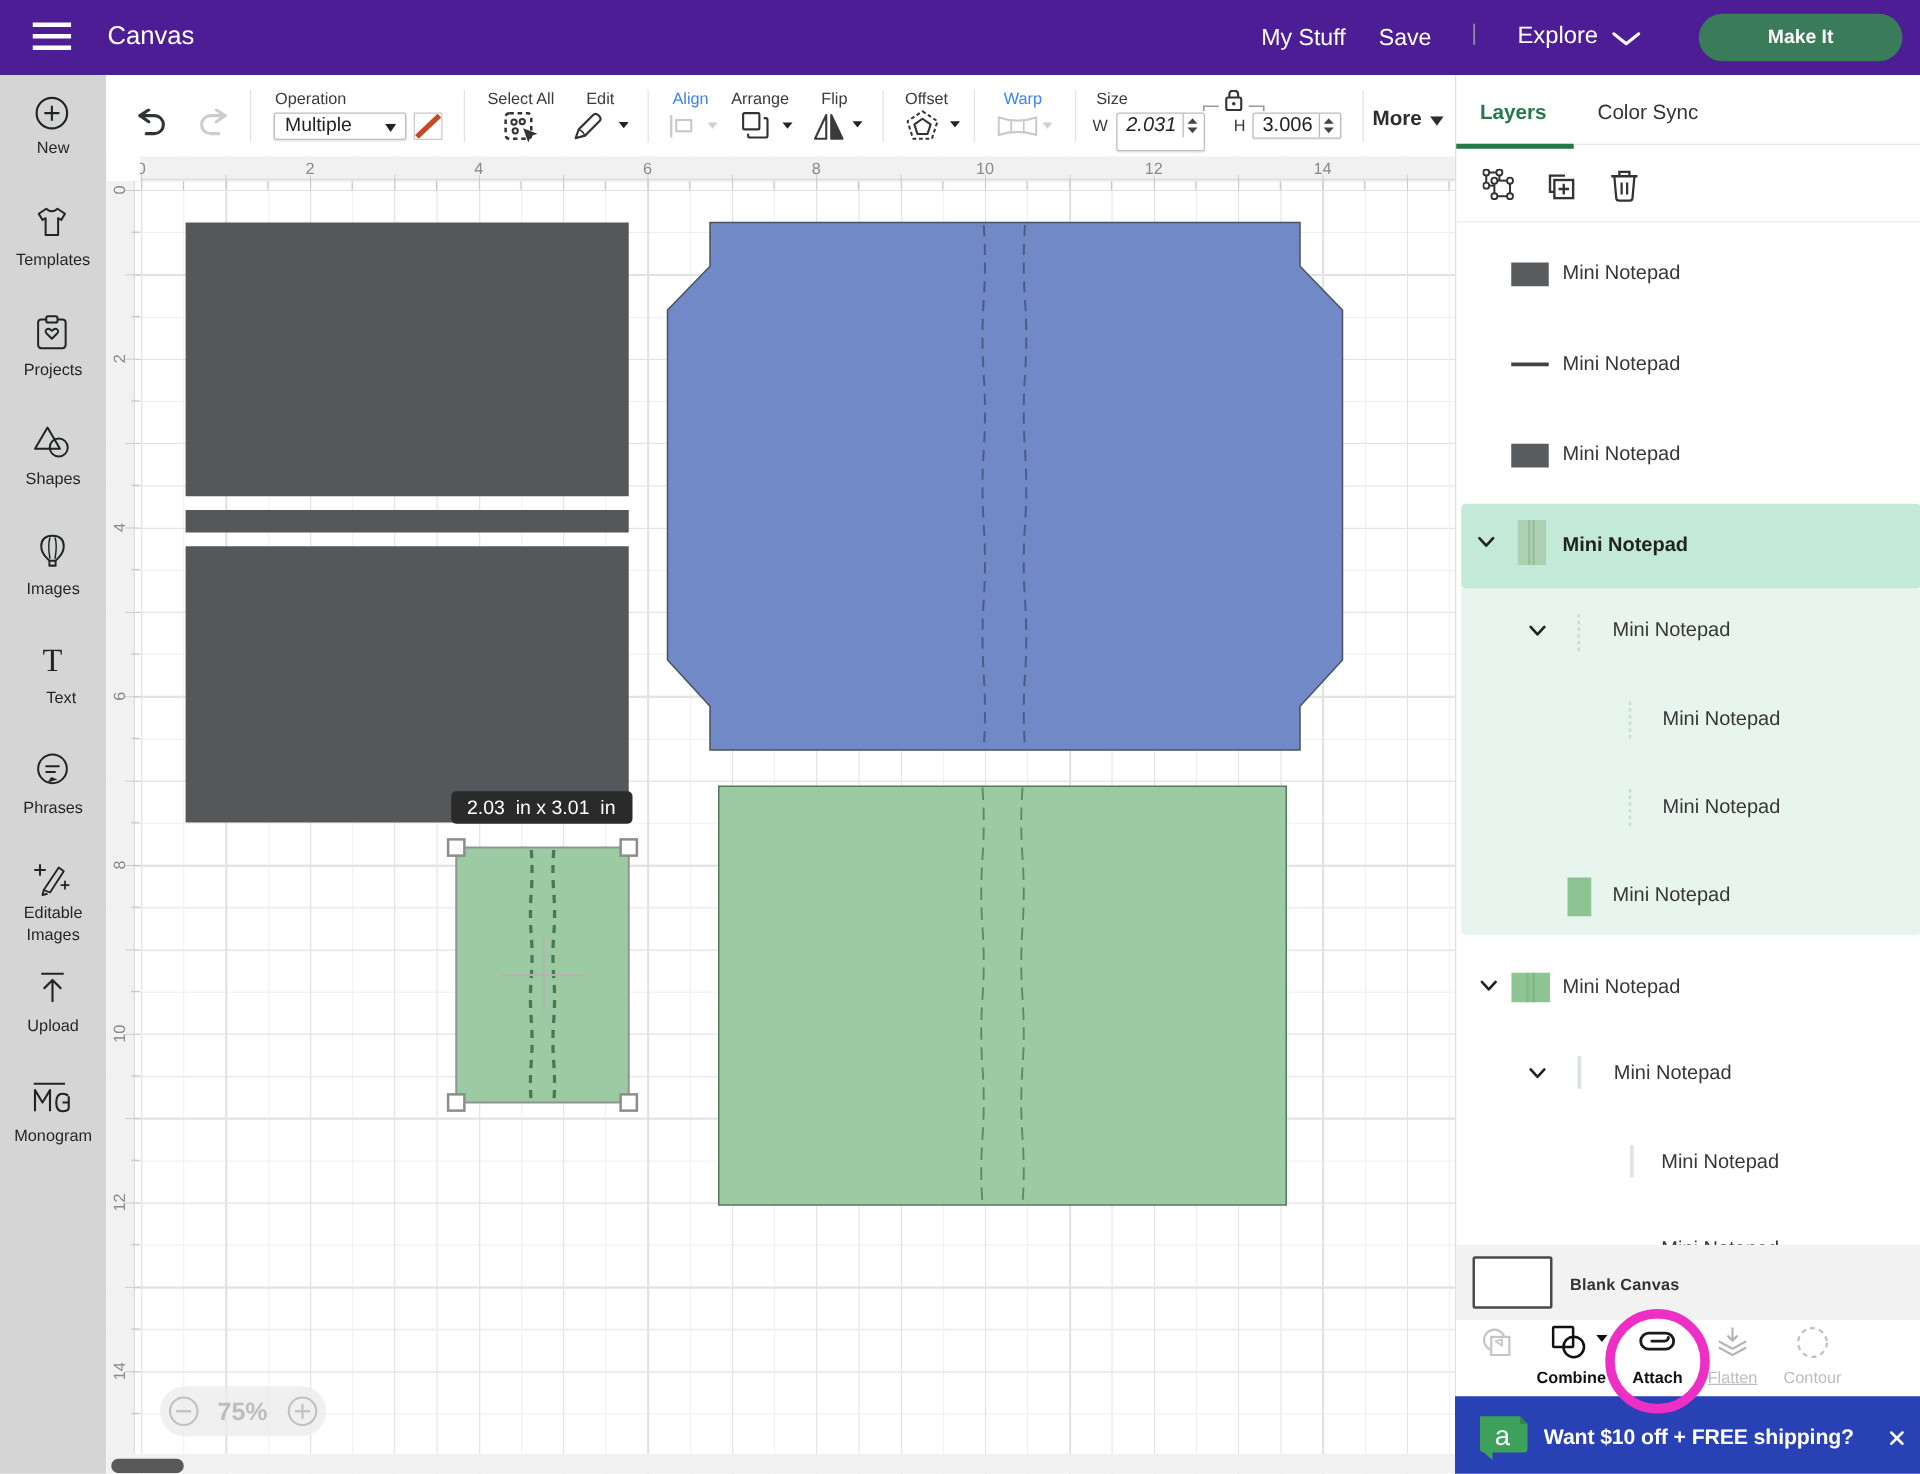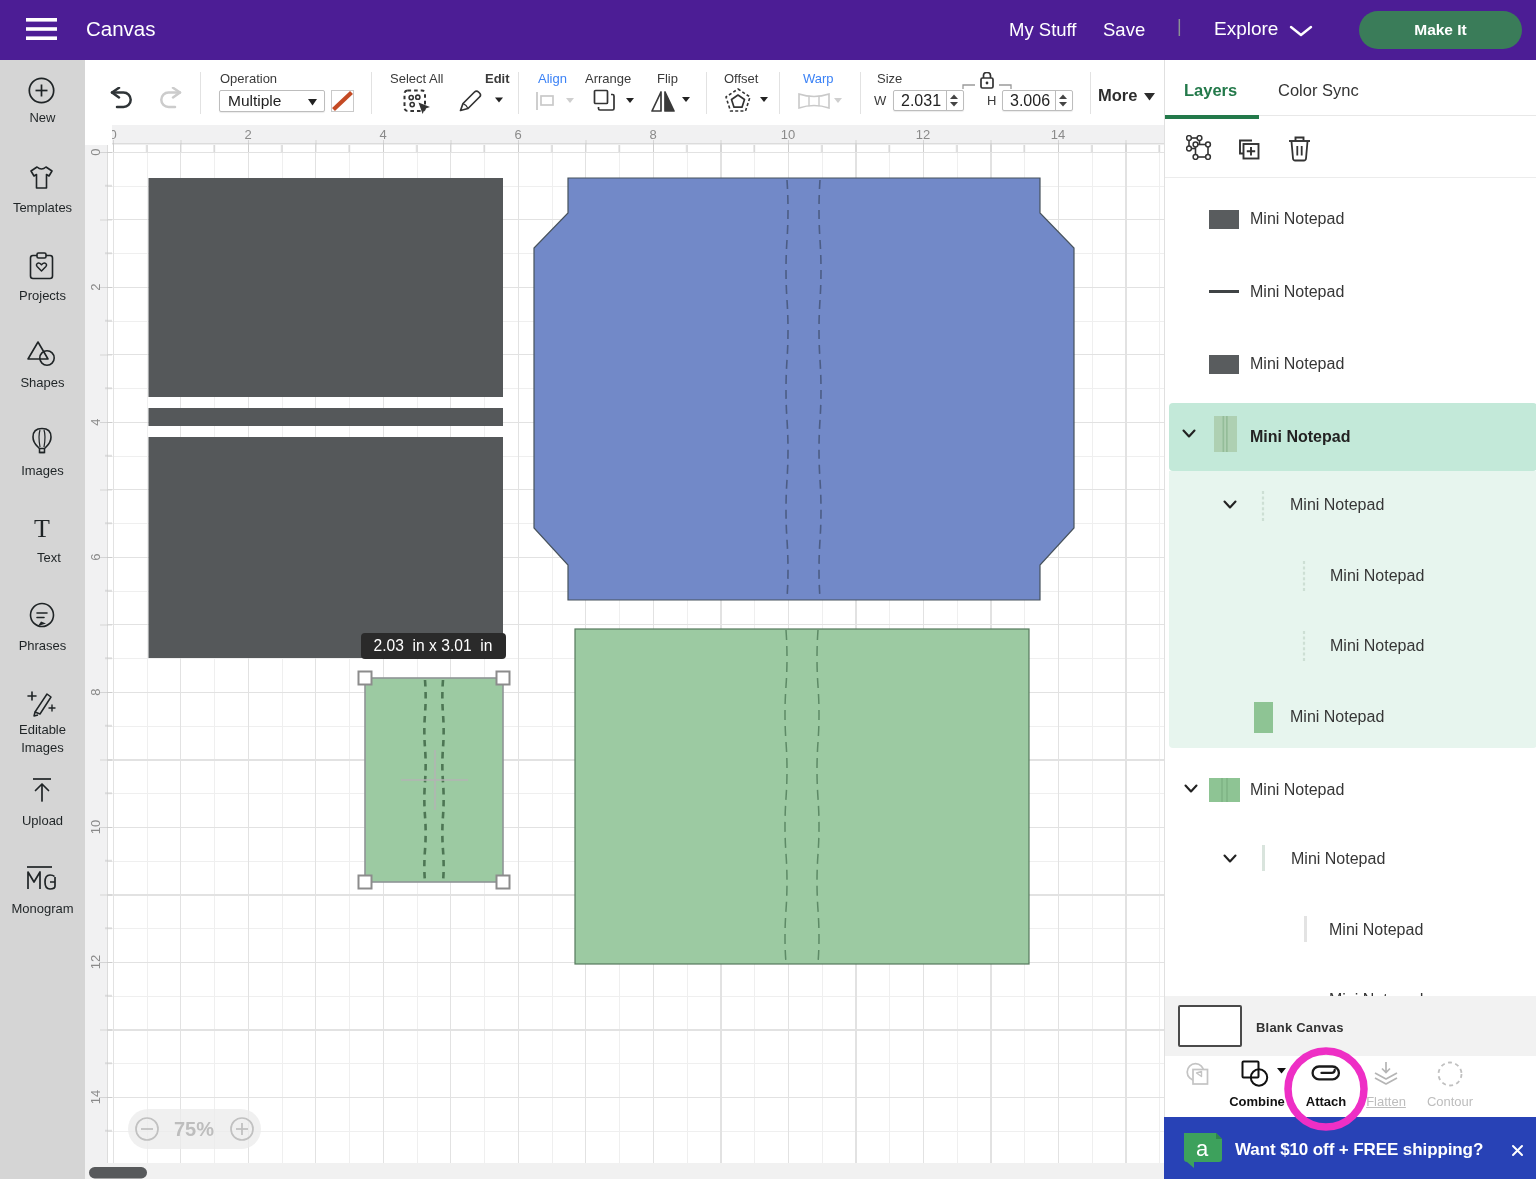--- a/index.html
+++ b/index.html
@@ -129,21 +129,21 @@
   </div>
   <div class="vsep" style="left:286px;top:12px;height:42px"></div>
   <div class="tlabel" style="left:305px;top:11px;">Select All</div>
   <svg class="abs" style="left:318px;top:29px" width="30" height="28" viewBox="0 0 30 28">
     <rect x="1.5" y="1.5" width="20.5" height="20.5" rx="3" fill="none" stroke="#333" stroke-width="2" stroke-dasharray="3.6 3"></rect>
     <circle cx="8.2" cy="8.6" r="2.1" fill="none" stroke="#333" stroke-width="1.6"></circle>
     <circle cx="14.8" cy="8.2" r="2.1" fill="none" stroke="#333" stroke-width="1.6"></circle>
     <circle cx="9.2" cy="15.6" r="2.1" fill="none" stroke="#333" stroke-width="1.6"></circle>
     <path d="M15.5 13.5 L27 18 L21.8 19.8 L19.6 25 Z" fill="#333"></path>
   </svg>
-  <div class="tlabel" style="left:400px;top:11px;font-weight:bold;">Edit</div>
+  <div class="tlabel" style="left:384px;top:11px;">Edit</div>
   <svg class="abs" style="left:372px;top:29px" width="46" height="25" viewBox="0 0 46 25">
     <path d="M3.5 21.5 L6 14.5 L17.5 3 Q19.5 1 21.5 3 L22.5 4 Q24.5 6 22.5 8 L11 19.5 L3.5 21.5 Z" fill="none" stroke="#333" stroke-width="1.7" stroke-linejoin="round"></path>
     <path d="M6 14.5 L9 16.5 L11 19.5" fill="none" stroke="#333" stroke-width="1.3"></path>
     <path d="M38 8.5 L46 8.5 L42 13.5 Z" fill="#222"></path>
   </svg>
   <div class="vsep" style="left:433px;top:12px;height:42px"></div>
   <div class="tlabel gray" style="left:453px;top:11px;">Align</div>
   <svg class="abs" style="left:450px;top:31px" width="40" height="20" viewBox="0 0 40 20">
     <line x1="2" y1="1" x2="2" y2="19" stroke="#c9c9c9" stroke-width="1.8"></line>
     <rect x="6" y="5" width="12" height="9" fill="none" stroke="#c9c9c9" stroke-width="1.7"></rect>
@@ -171,21 +171,21 @@
   </svg>
   <div class="tlabel gray" style="left:718px;top:11px;">Warp</div>
   <svg class="abs" style="left:712px;top:31px" width="46" height="20" viewBox="0 0 46 20">
     <path d="M2 3 Q17 8 32 3 L32 17 Q17 12 2 17 Z" fill="none" stroke="#c9c9c9" stroke-width="1.6"></path>
     <path d="M12 4.8 L12 15.2 M22 4.8 L22 15.2" stroke="#c9c9c9" stroke-width="1.4"></path>
     <path d="M37 7 L45 7 L41 12 Z" fill="#cfcfcf"></path>
   </svg>
   <div class="vsep" style="left:775px;top:12px;height:42px"></div>
   <div class="tlabel" style="left:792px;top:11px;">Size</div>
   <div class="tlabel" style="left:789px;top:33px;">W</div>
-  <div class="abs" style="left:808px;top:30px;width:71px;height:21px;border:1px solid #bdbdbd;border-radius:2px;background:#fff;box-shadow:0 1px 1px rgba(0,0,0,0.08);">
+  <div class="abs" style="left:808px;top:30px;width:71px;height:31px;border:1px solid #bdbdbd;border-radius:2px;background:#fff;box-shadow:0 1px 1px rgba(0,0,0,0.08);font-style:italic;">
     <span style="position:absolute;left:7px;top:1px;font-size:16px;color:#222;">2.031</span>
     <div style="position:absolute;right:0;top:0;width:17px;height:19px;border-left:1px solid #bbb;"></div>
     <svg class="abs" style="right:4px;top:3px" width="10" height="13" viewBox="0 0 10 13">
       <path d="M1 5 L5 0.5 L9 5 Z" fill="#444"></path>
         <path d="M1 8 L5 12.5 L9 8 Z" fill="#444"></path>
     </svg>
   </div>
   <div class="tlabel" style="left:902px;top:33px;">H</div>
   <div class="abs" style="left:917px;top:30px;width:71px;height:21px;border:1px solid #bdbdbd;border-radius:2px;background:#fff;box-shadow:0 1px 1px rgba(0,0,0,0.08);">
     <span style="position:absolute;left:7px;top:1px;font-size:16px;color:#222;">3.006</span>

